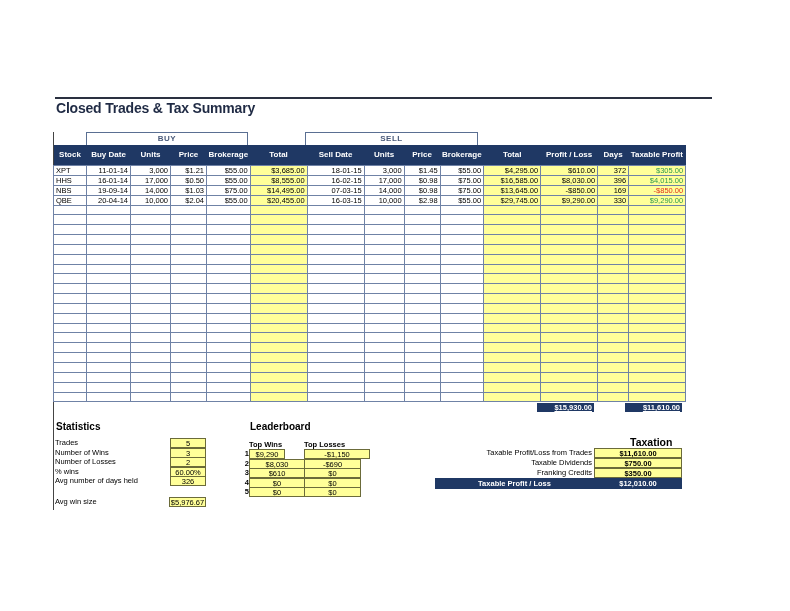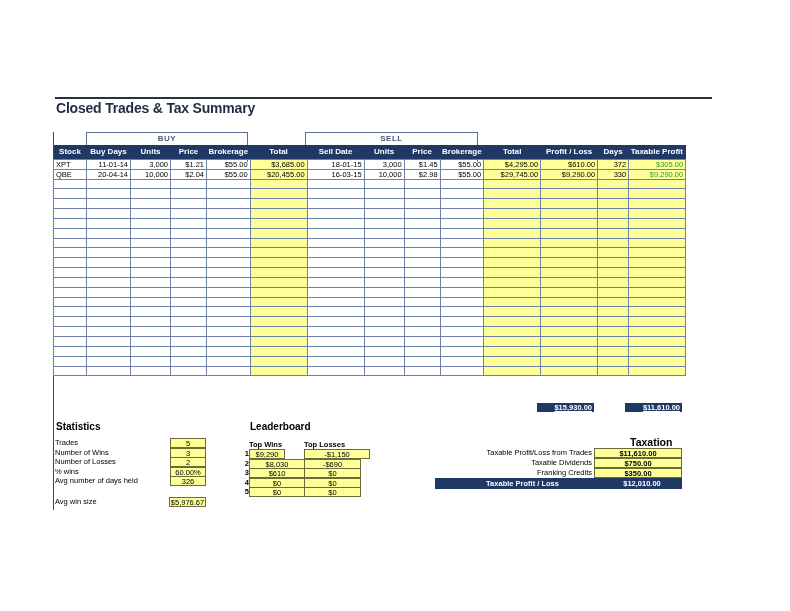--- a/index.html
+++ b/index.html
@@ -8,21 +8,21 @@
 
   .rule { position: absolute; left: 55px; top: 97px; width: 657px; height: 2px; background: #2a3040; }
   .title { position: absolute; left: 56px; top: 100px; font-size: 14px; font-weight: bold; color: #1f2a44; letter-spacing: -0.2px; }
 
   .leftbar { position: absolute; left: 53px; top: 132px; width: 1px; height: 378px; background: #444; }
 
   .group-box { position: absolute; top: 132px; height: 30px; border: 1px solid #5a6f92; border-bottom: none;
     font-size: 8px; font-weight: bold; color: #4a5a7a; text-align: center; line-height: 12px; letter-spacing: 0.5px; }
 
   table.trades { position: absolute; left: 53px; top: 145px; border-collapse: collapse; table-layout: fixed; }
-  table.trades th { background: #1f3864; color: #fff; font-size: 8px; font-weight: bold; height: 14px;
+  table.trades th { background: #1f3864; color: #fff; font-size: 8px; font-weight: bold; height: 20px;
     padding: 0 2px; line-height: 10px; white-space: nowrap; overflow: hidden; text-align: center; }
   table.trades td { height: 9.85px; font-size: 7.5px; line-height: 9px; padding: 0 2px;
     border: 1px solid #6f82a6; white-space: nowrap; overflow: hidden; text-align: right; }
   table.trades td.l { text-align: left; }
   table.trades td.y { background: #ffff99; }
   td.pos { color: #2e9a4c; }
   td.neg { color: #e0301e; }
 
   .sum-box { position: absolute; top: 403px; height: 9px; background: #1f3864; color: #fff; font-size: 7.5px;
     font-weight: bold; text-align: right; padding-right: 2px; line-height: 9px; text-decoration: underline; }
@@ -33,21 +33,21 @@
   .ycell { position: absolute; background: #ffff99; border: 1px solid #6b6b3a; font-size: 7.5px; text-align: center; line-height: 9px; height: 10px; }
 
   .lb-head { position: absolute; top: 440px; font-size: 7.5px; font-weight: bold; }
   .lb-rank { position: absolute; left: 241px; font-size: 7.5px; font-weight: bold; width: 8px; text-align: right; line-height: 9.5px; }
 
   .tax-label { position: absolute; left: 430px; width: 164px; text-align: right; font-size: 7.5px; line-height: 10px; padding-right: 2px; }
   .tax-val { position: absolute; left: 594px; width: 88px; background: #ffff99; border: 1px solid #6b6b3a; text-align: center;
     font-size: 7.5px; font-weight: bold; line-height: 9px; height: 10px; }
   .tax-total { position: absolute; left: 435px; top: 478px; width: 247px; height: 11px; background: #1f3864; color: #fff;
     font-size: 7.5px; font-weight: bold; line-height: 11px; display: flex; }
-  .tax-total .lbl { width: 159px; text-align: center; margin-left: 8px; }
+  .tax-total .lbl { width: 159px; text-align: center; }
   .tax-total .val { flex: 1; text-align: center; }
 </style>
 </head>
 <body>
 
 <div class="rule"></div>
 <div class="title">Closed Trades &amp; Tax Summary</div>
 <div class="leftbar"></div>
 
 <div class="group-box" style="left:86px;width:162px;">BUY</div>
@@ -66,21 +66,21 @@
       <col style="width:36px">
       <col style="width:42px">
     <col style="width:57px">
       <col style="width:57px">
       <col style="width:31px">
       <col style="width:57px">
   </colgroup>
   <thead>
     <tr>
       <th>Stock</th>
-      <th>Buy Days</th>
+      <th>Buy Date</th>
       <th>Units</th>
       <th>Price</th>
       <th>Brokerage</th>
       <th>Total</th>
       <th>Sell Date</th>
       <th>Units</th>
       <th>Price</th>
       <th>Brokerage</th>
       <th>Total</th>
       <th>Profit / Loss</th>
@@ -97,20 +97,52 @@
         <td class="">$55.00</td>
         <td class="y">$3,685.00</td>
         <td class="">18-01-15</td>
         <td class="">3,000</td>
         <td class="">$1.45</td>
         <td class="">$55.00</td>
         <td class="y">$4,295.00</td>
         <td class="y">$610.00</td>
         <td class="y">372</td>
         <td class="y pos">$305.00</td>
+      </tr>
+      <tr>
+        <td class="l">HHS</td>
+        <td class="">16-01-14</td>
+        <td class="">17,000</td>
+        <td class="">$0.50</td>
+        <td class="">$55.00</td>
+        <td class="y">$8,555.00</td>
+        <td class="">16-02-15</td>
+        <td class="">17,000</td>
+        <td class="">$0.98</td>
+        <td class="">$75.00</td>
+        <td class="y">$16,585.00</td>
+        <td class="y">$8,030.00</td>
+        <td class="y">396</td>
+        <td class="y pos">$4,015.00</td>
+      </tr>
+      <tr>
+        <td class="l">NBS</td>
+        <td class="">19-09-14</td>
+        <td class="">14,000</td>
+        <td class="">$1.03</td>
+        <td class="">$75.00</td>
+        <td class="y">$14,495.00</td>
+        <td class="">07-03-15</td>
+        <td class="">14,000</td>
+        <td class="">$0.98</td>
+        <td class="">$75.00</td>
+        <td class="y">$13,645.00</td>
+        <td class="y">-$850.00</td>
+        <td class="y">169</td>
+        <td class="y neg">-$850.00</td>
       </tr>
       <tr>
         <td class="l">QBE</td>
         <td class="">20-04-14</td>
         <td class="">10,000</td>
         <td class="">$2.04</td>
         <td class="">$55.00</td>
         <td class="y">$20,455.00</td>
         <td class="">16-03-15</td>
         <td class="">10,000</td>

